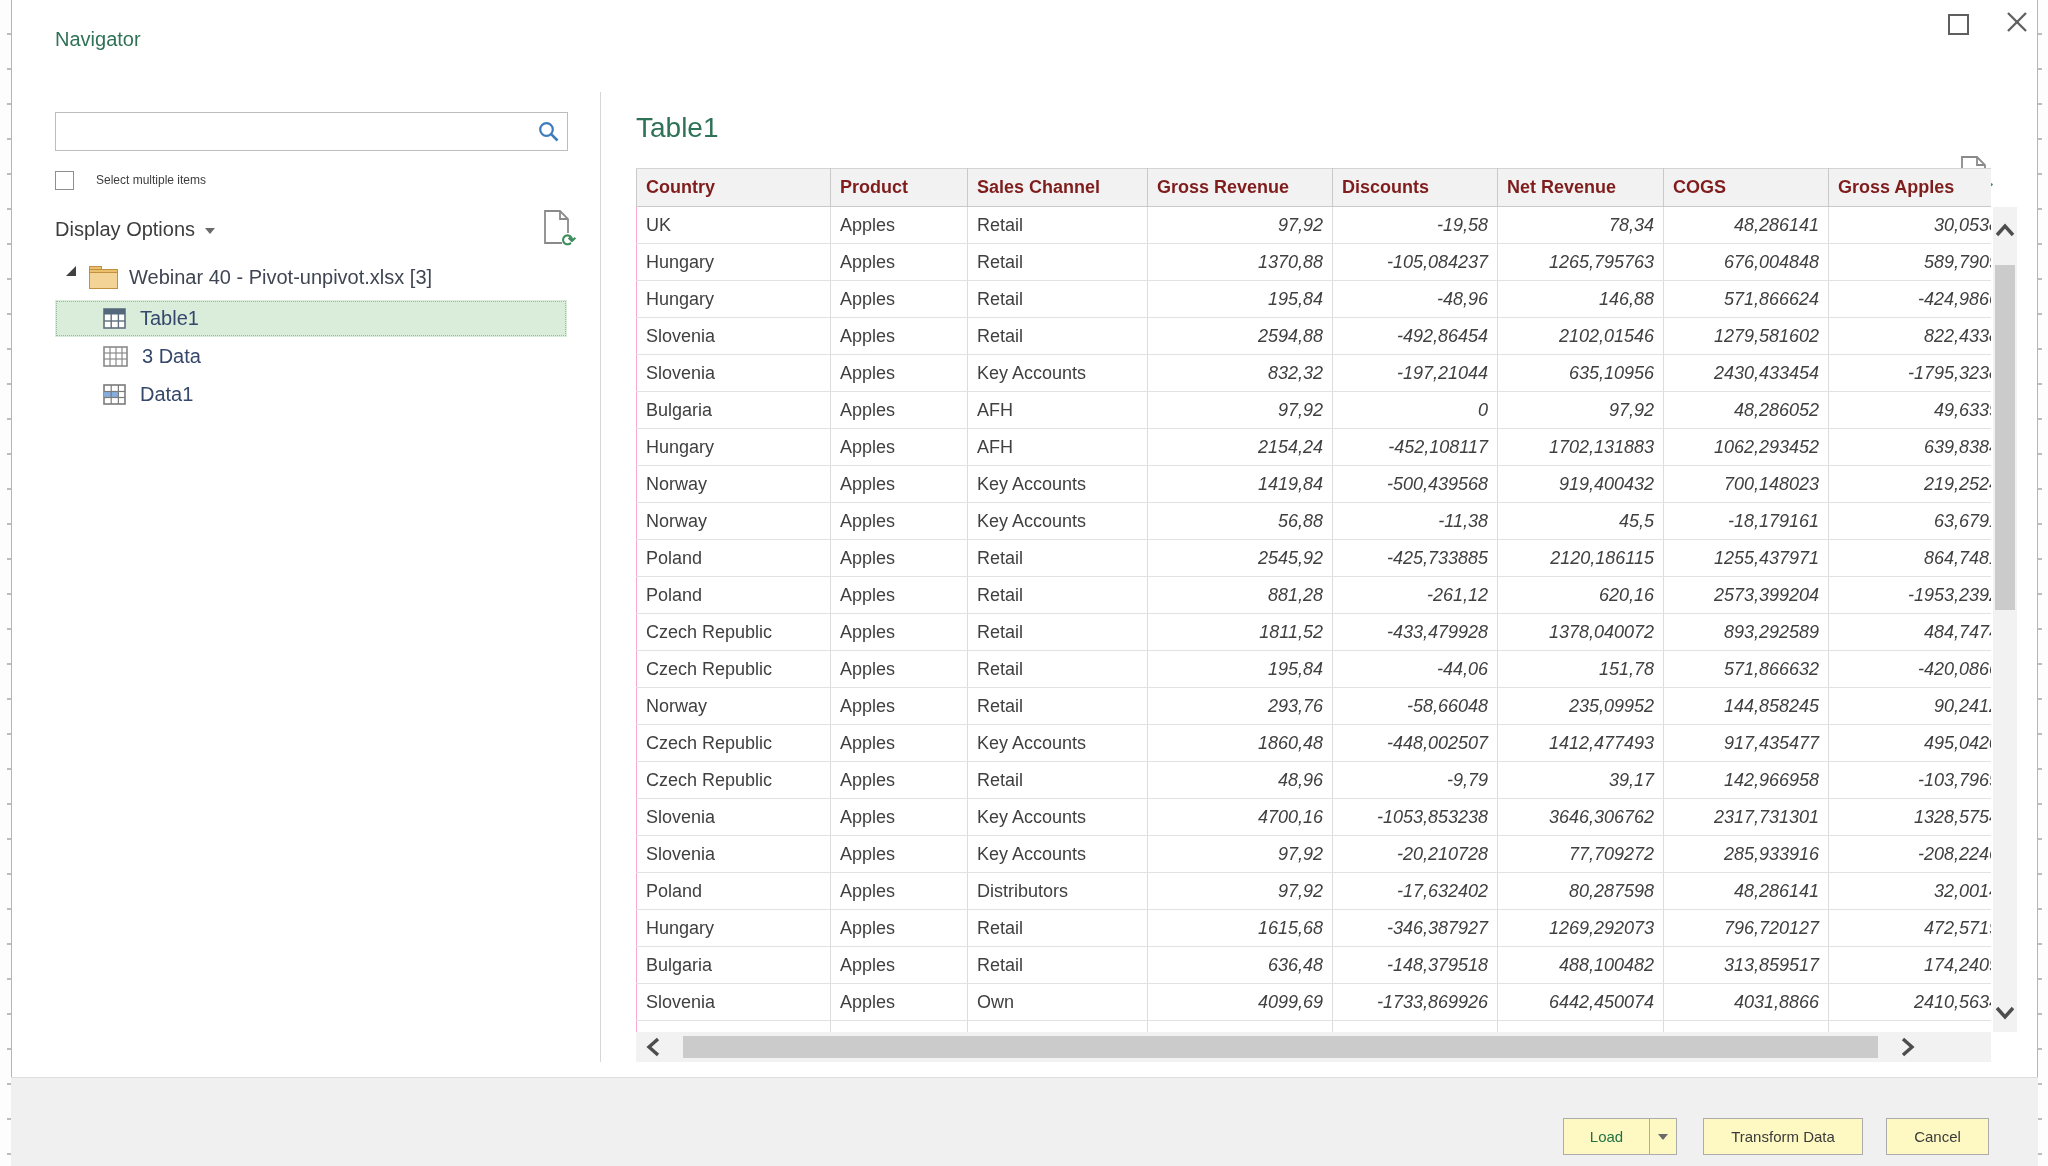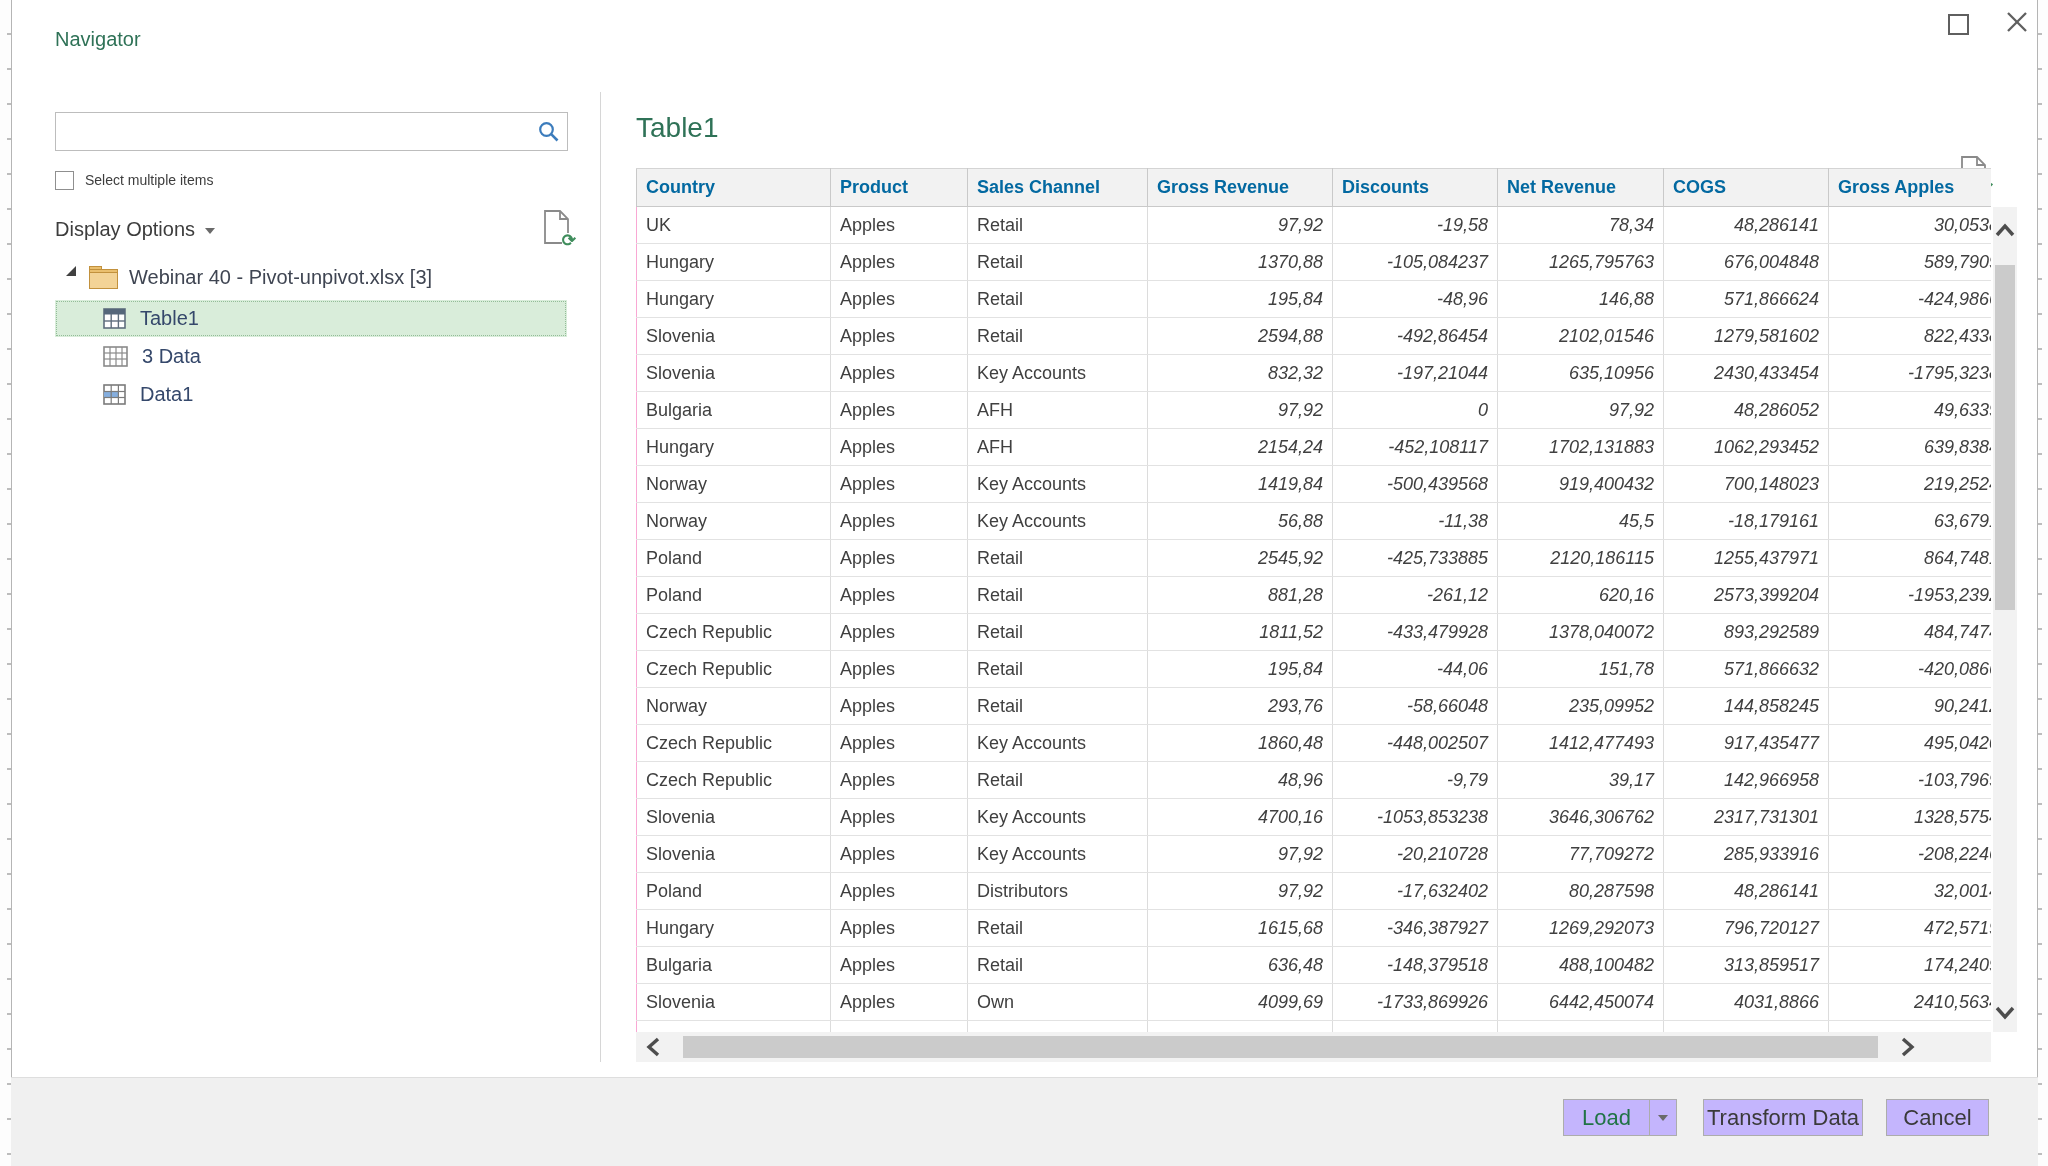--- a/index.html
+++ b/index.html
@@ -27,21 +27,21 @@
   .nav-title{left:55px;top:28px;font-size:20px;color:var(--title);}
 
   
   .search-box{left:55px;top:112px;width:511px;height:37px;border:1px solid #bdbdbd;background:#fff;}
   .search-box input{position:absolute;left:6px;top:2px;width:460px;height:30px;border:none;outline:none;
     font-family:"Liberation Sans",sans-serif;font-size:18px;color:#333;background:transparent;}
   .search-box .mag{position:absolute;right:7px;top:7px;}
 
   .chk-row{left:55px;top:169px;height:22px;display:flex;align-items:center;}
   .chk{width:17px;height:17px;border:1px solid #8f8f8f;background:#fff;display:inline-block;}
-  .chk-label{margin-left:11px;font-size:14px;color:#3d3d3d;}
+  .chk-label{margin-left:22px;font-size:12px;color:#3d3d3d;}
 
   .disp-row{left:55px;top:216px;height:26px;display:flex;align-items:center;cursor:pointer;}
   .disp-label{font-size:20px;color:#3d3d3d;}
   .caret{width:0;height:0;border-left:5px solid transparent;border-right:5px solid transparent;
     border-top:6px solid #6a6a6a;margin-left:10px;margin-top:3px;}
 
   .doc-refresh{width:30px;height:36px;position:relative;}
   .doc-refresh .doc{position:absolute;left:0;top:0;}
   .doc-refresh .spin{position:absolute;right:-3px;bottom:-2px;font-size:17px;font-weight:bold;
     color:#3f8d5c;background:#fff;line-height:15px;}
@@ -68,41 +68,41 @@
 
   
   .table-wrap{left:636px;top:168px;width:1355px;height:864px;overflow:hidden;}
   table.preview{border-collapse:collapse;table-layout:fixed;width:1392px;}
   table.preview th,table.preview td{
     height:37px;box-sizing:border-box;overflow:hidden;white-space:nowrap;
     font-size:18px;padding:0 9px;
   }
   table.preview thead th{
     background:var(--hdrbg);border:1px solid #c9c9c9;border-top:1px solid #d4d4d4;
-    font-weight:bold;color:#0369a1;text-align:left;height:38px;
+    font-weight:bold;color:#7f1d1d;text-align:left;height:38px;
   }
   table.preview td{border-right:1px solid #dcdcdc;border-bottom:1px solid #e2e2e2;color:#404040;}
   table.preview td:first-child{border-left:1px solid #f9a8d4;}
   table.preview td.n{text-align:right;font-style:italic;}
   table.preview td.t{text-align:left;}
 
   
   .vscroll{left:1993px;top:207px;width:24px;height:825px;background:#f2f2f2;}
   .vscroll .chev-up{position:absolute;left:2px;top:16px;}
   .vscroll .chev-down{position:absolute;left:2px;bottom:12px;}
   .vscroll .thumb{position:absolute;left:2px;top:58px;width:20px;height:345px;background:var(--thumb);}
   .hscroll{left:636px;top:1032px;width:1355px;height:30px;background:#f2f2f2;}
   .hscroll .chev-left{position:absolute;left:10px;top:5px;}
   .hscroll .thumb{position:absolute;left:47px;top:4px;width:1195px;height:22px;background:var(--thumb);}
   .hscroll .chev-right{position:absolute;left:1265px;top:5px;}
 
   
   .footer{left:11px;top:1077px;width:2027px;height:89px;background:var(--footerbg);border-top:1px solid #dedede;}
-  .btn{position:absolute;top:21px;height:37px;background:#c4b5fd;border:1px solid #acacac;
-    font-size:22px;color:#3a3a3a;display:flex;align-items:center;justify-content:center;cursor:pointer;box-sizing:border-box;}
+  .btn{position:absolute;top:40px;height:37px;background:#fef9c3;border:1px solid #acacac;
+    font-size:15px;color:#3a3a3a;display:flex;align-items:center;justify-content:center;cursor:pointer;box-sizing:border-box;}
   .btn-load{left:1552px;width:87px;color:var(--green);}
   .btn-load-arrow{left:1638px;width:28px;}
   .btn-load-arrow .caret{margin:0;}
   .btn-transform{left:1692px;width:160px;}
   .btn-cancel{left:1875px;width:103px;}
 </style>
 </head>
 <body style="--title: #2f7257; --green: #217346; --sel: #d9edda; --hdrbg: #f2f2f2; --thumb: #cbcbcb; --footerbg: #f0f0f0;">
 
 <div class="abs edge-left">

